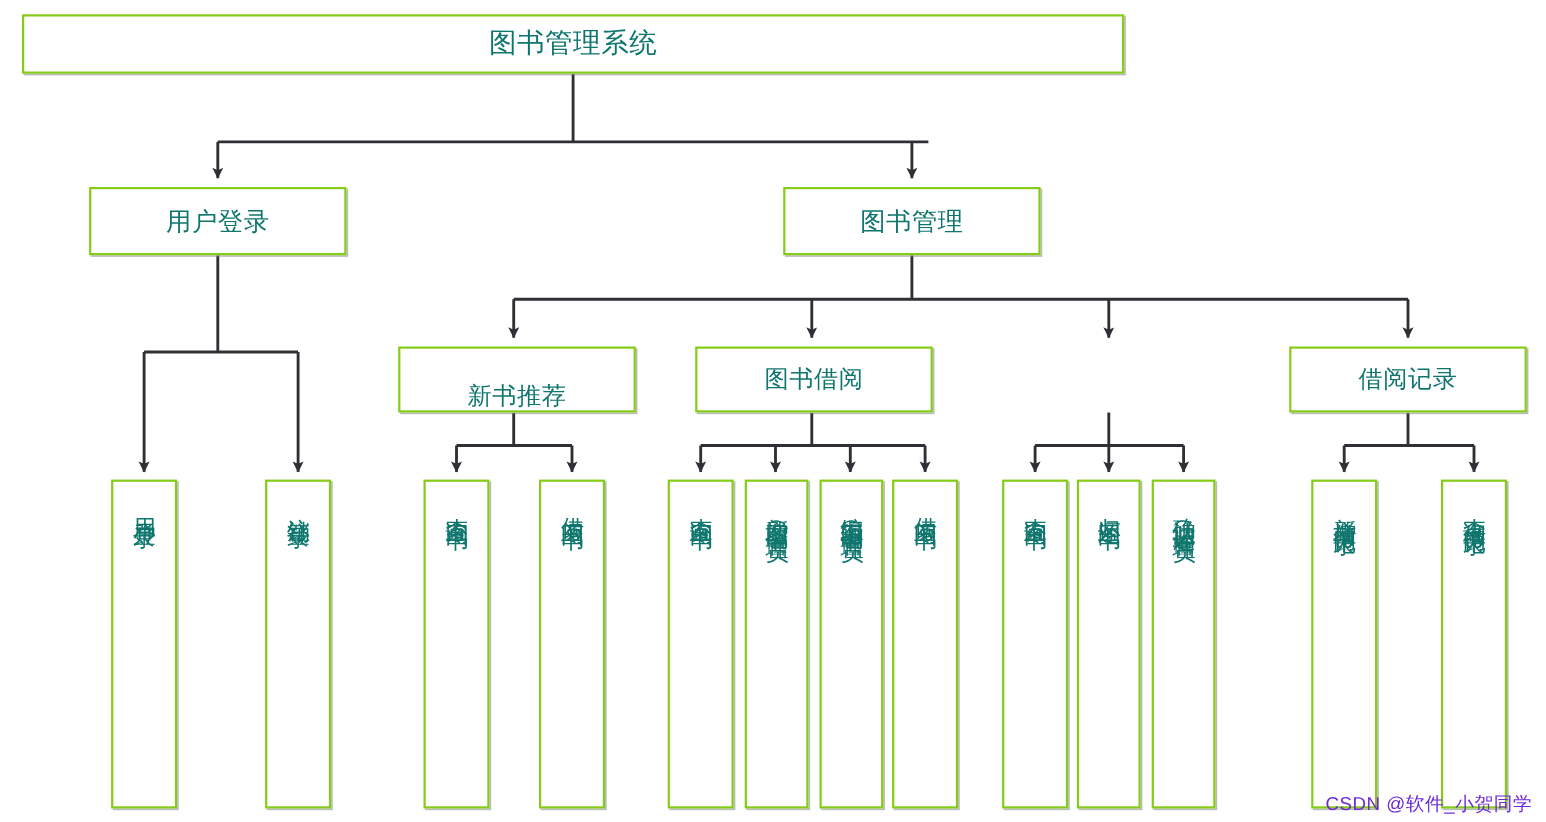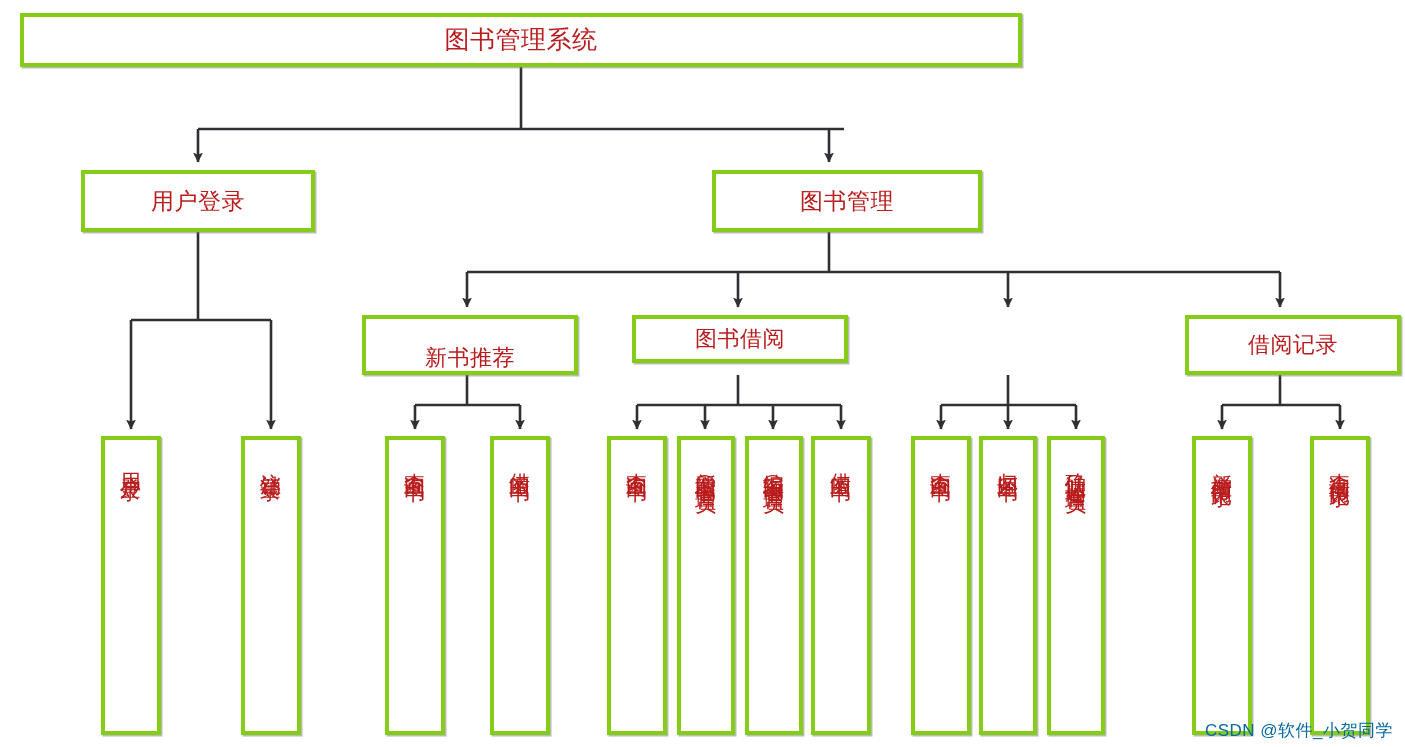--- a/index.html
+++ b/index.html
@@ -23,26 +23,26 @@
     left: 0;
     top: 0;
     width: 1405px;
     height: 747px;
     pointer-events: none;
   }
   .node {
     position: absolute;
     box-sizing: border-box;
     background: #ffffff;
-    border: 4px solid #84cc16;
+    border: 2px solid #84cc16;
     box-shadow: 1.5px 1.5px 0 rgba(130,130,135,0.55);
     display: flex;
     align-items: center;
     justify-content: center;
-    color: #b91c1c;
+    color: #0f766e;
   }
   .node.level0 {
     font-size: 25px;
   }
   .node.level1 {
     font-size: 23px;
   }
   .node.level2 {
     font-size: 22px;
   }
@@ -62,21 +62,21 @@
     font-size: 21px;
     line-height: 1.0;
     letter-spacing: 3px;
     white-space: nowrap;
   }
   #watermark {
     position: absolute;
     right: 12px;
     bottom: 5px;
     font-size: 17px;
-    color: #0369a1;
+    color: #6d28d9;
     letter-spacing: 0.5px;
     white-space: nowrap;
   }
 </style>
 </head>
 <body>
 
 <div id="diagram-canvas">
 
   <svg id="edge-layer" viewBox="0 0 1405 747" xmlns="http://www.w3.org/2000/svg">
@@ -129,31 +129,31 @@
     </g>
   </svg>
 
   <div class="node level0" style="left:20px; top:13px; width:1002px; height:54px;">
     <span class="node-label">图书管理系统</span>
   </div>
 
   <div class="node level1" style="left:81px; top:170px; width:234px; height:62px;">
     <span class="node-label">用户登录</span>
   </div>
-  <div class="node level1" style="left:712px; top:170px; width:270px; height:62px;">
+  <div class="node level1" style="left:712px; top:170px; width:234px; height:62px;">
     <span class="node-label">图书管理</span>
   </div>
 
   <div class="node level2" style="left:362px; top:315px; width:216px; height:60px;align-items:flex-end;">
     <span class="node-label">新书推荐</span>
   </div>
-  <div class="node level2" style="left:632px; top:315px; width:216px; height:48px;">
+  <div class="node level2" style="left:632px; top:315px; width:216px; height:60px;">
     <span class="node-label">图书借阅</span>
   </div>
-  <div class="node level2" style="left:1172px; top:315px; width:216px; height:60px;margin-left:13px;">
+  <div class="node level2" style="left:1172px; top:315px; width:216px; height:60px;">
     <span class="node-label">借阅记录</span>
   </div>
 
   <div class="node leaf" style="left:101px; top:436px; width:60px; height:299px;">
     <span class="node-label">用户登录</span>
   </div>
   <div class="node leaf" style="left:241px; top:436px; width:60px; height:299px;">
     <span class="node-label">注销登录</span>
   </div>
 

